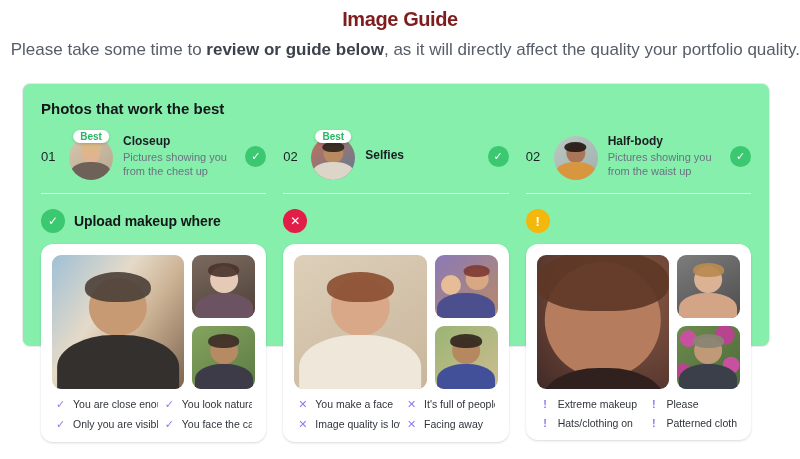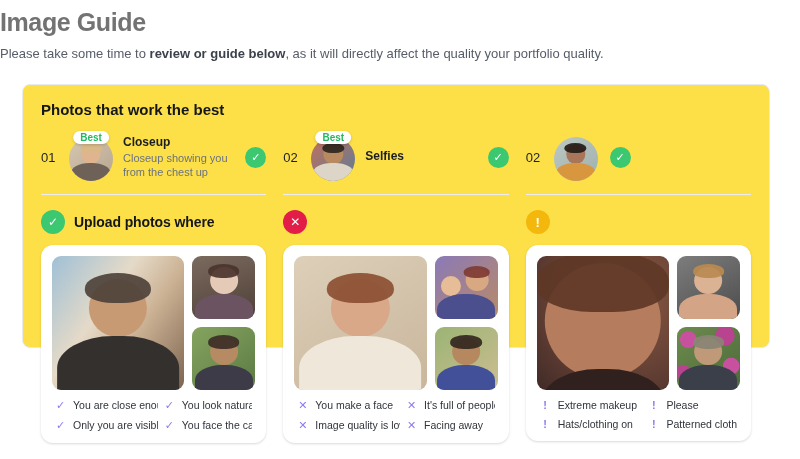--- a/index.html
+++ b/index.html
@@ -3,34 +3,34 @@
 <meta charset="utf-8">
 <style>
   * { box-sizing: border-box; margin: 0; padding: 0; }
   html,body { width:800px; height:459px; }
   body {
     font-family: "Liberation Sans", "DejaVu Sans", sans-serif;
     background:#ffffff; color:#17191d; overflow:hidden;
   }
   
   .page-title {
-    margin-top:8px; text-align:left;
-    font-size:25px; font-weight:800; letter-spacing:-0.4px; color:#737373;
+    margin-top:8px; text-align:center;
+    font-size:20px; font-weight:800; letter-spacing:-0.4px; color:#7f1d1d;
   }
   .subtitle {
-    margin-top:9px; text-align:left;
-    font-size:13px; color:#565d68;
+    margin-top:9px; text-align:right;
+    font-size:17px; color:#565d68;
   }
   .subtitle b { color:#3c424c; font-weight:700; }
 
   
   .panel {
     margin:23px 30px 0 22px;
     height:264px;
-    background:#fde047;
+    background:#86efac;
     border:1px solid #e8e9ec;
     border-radius:8px;
     padding:16px 18px;
   }
   .panel-heading { font-size:15px; font-weight:700; color:#14161a; margin-bottom:15px; }
 
   
   .type-row { display:grid; grid-template-columns:1fr 1fr 1fr; gap:17px; }
   .type-item {
     display:flex; align-items:center; gap:10px;
@@ -141,21 +141,21 @@
       <span class="type-num">01</span>
       <div class="avatar-wrap">
         <span class="best-badge">Best</span>
         <div class="avatar av-1">
             <div class="head"></div>
             <div class="torso"></div>
           </div>
       </div>
       <div class="type-text">
         <div class="type-title">Closeup</div>
-        <div class="type-desc">Closeup showing you from the chest up</div>
+        <div class="type-desc">Pictures showing you from the chest up</div>
       </div>
       <span class="status-check">✓</span>
     </div>
 
     <div class="type-item">
       <span class="type-num">02</span>
       <div class="avatar-wrap">
         <span class="best-badge">Best</span>
         <div class="avatar av-2">
             <div class="head"></div>
@@ -170,31 +170,35 @@
 
     <div class="type-item">
       <span class="type-num">02</span>
       <div class="avatar-wrap">
 
         <div class="avatar av-3">
             <div class="head"></div>
             <div class="torso"></div>
           </div>
       </div>
+      <div class="type-text">
+        <div class="type-title">Half-body</div>
+        <div class="type-desc">Pictures showing you from the waist up</div>
+      </div>
       <span class="status-check">✓</span>
     </div>
 
   </div>
 
   <div class="sections">
 
     <div class="section">
       <div class="section-head">
         <span class="section-icon icon-green">✓</span>
-        <span class="section-title">Upload photos where</span>
+        <span class="section-title">Upload makeup where</span>
       </div>
       <div class="card">
         <div class="photo-grid">
           <div class="photo photo-large p-u-main">
               <div class="head"></div>
               <div class="torso"></div>
             </div>
           <div class="photo-side">
             <div class="photo photo-small p-u-s1">
                 <div class="head"></div>

